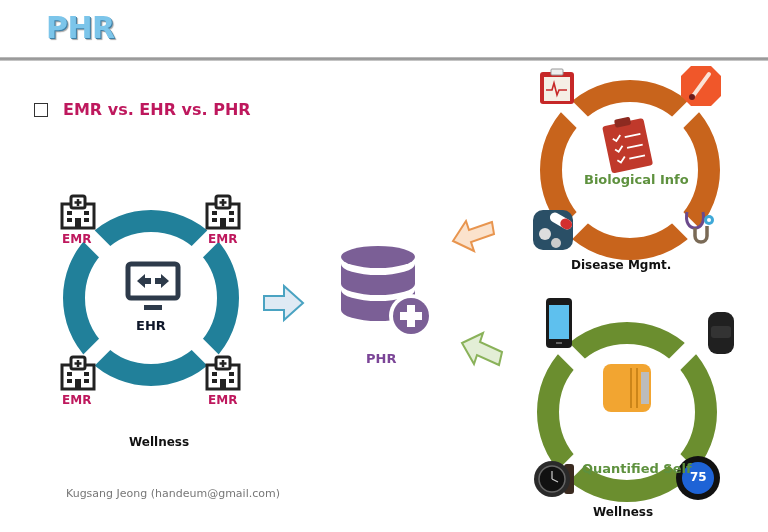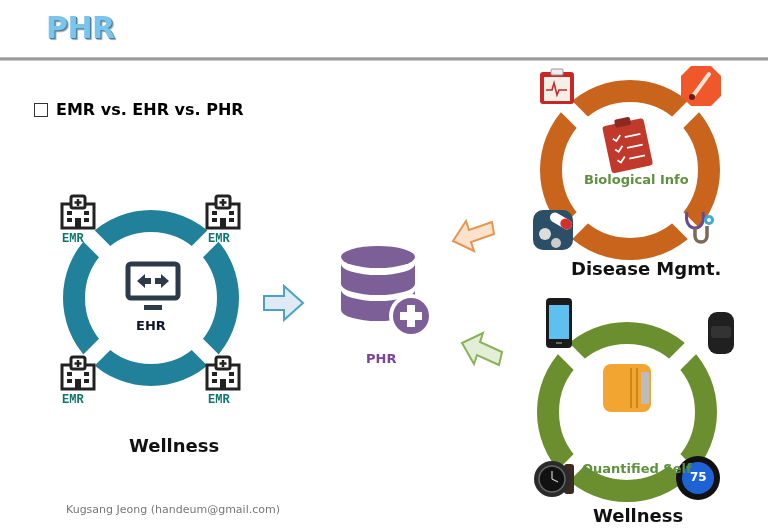--- a/index.html
+++ b/index.html
@@ -3,26 +3,26 @@
 <meta charset="utf-8">
 <style>
   html, body { margin:0; padding:0; }
   body { width:768px; height:532px; background:#ffffff; position:relative; overflow:hidden;
          font-family:"DejaVu Sans", "Liberation Sans", sans-serif; }
   .abs { position:absolute; }
   .title { left:46px; top:10px; font-size:30px; font-weight:bold; color:#7cc5ea;
            text-shadow: 1px 1px 0 #3d7fa6, 2px 2px 1px rgba(0,0,0,0.35); letter-spacing:-0.5px; }
   .rule { left:0; top:57px; width:768px; height:4px;
           background:linear-gradient(#c8c8c8,#8a8a8a 50%,#d8d8d8); }
-  .subtitle { left:34px; top:100px; font-size:16px; font-weight:bold; color:#000000; display:flex; align-items:center; gap:8px; }
+  .subtitle { left:34px; top:100px; font-size:16px; font-weight:bold; color:#be185d; display:flex; align-items:center; gap:15px; }
   .checkbox { width:12px; height:12px; border:1px solid #333; background:#fff; display:inline-block; }
-  .label-sm { font-size:12px; font-weight:bold; color:#0f766e;font-family:Liberation Mono, monospace; }
+  .label-sm { font-size:12px; font-weight:bold; color:#be185d; }
   .center-label { font-size:13px; font-weight:bold; }
-  .big-label { font-size:18px; font-weight:bold; color:#111; }
-  .footer { left:66px; top:503px; font-size:11px; color:#777; }
+  .big-label { font-size:12px; font-weight:bold; color:#111; }
+  .footer { left:66px; top:487px; font-size:11px; color:#777; }
   svg { position:absolute; left:0; top:0; }
 </style>
 </head>
 <body>
 
 <div class="abs title">PHR</div>
 <div class="abs rule"></div>
 
 <div class="abs subtitle">
   <span class="checkbox"></span>

